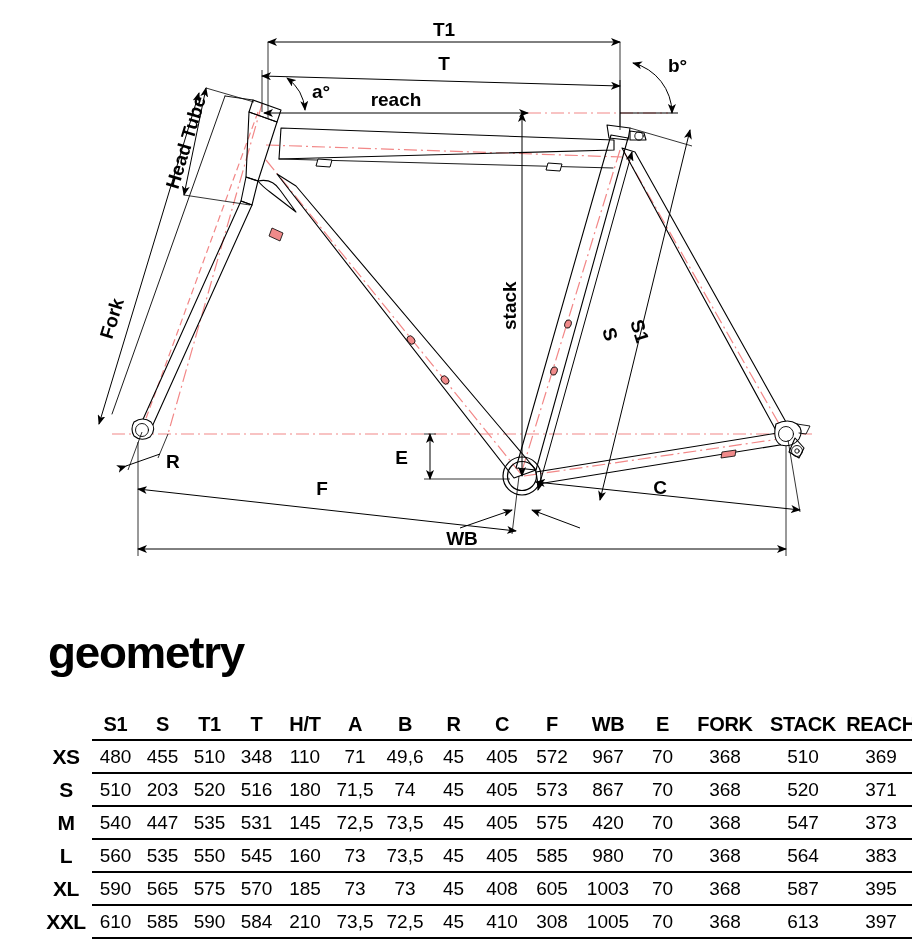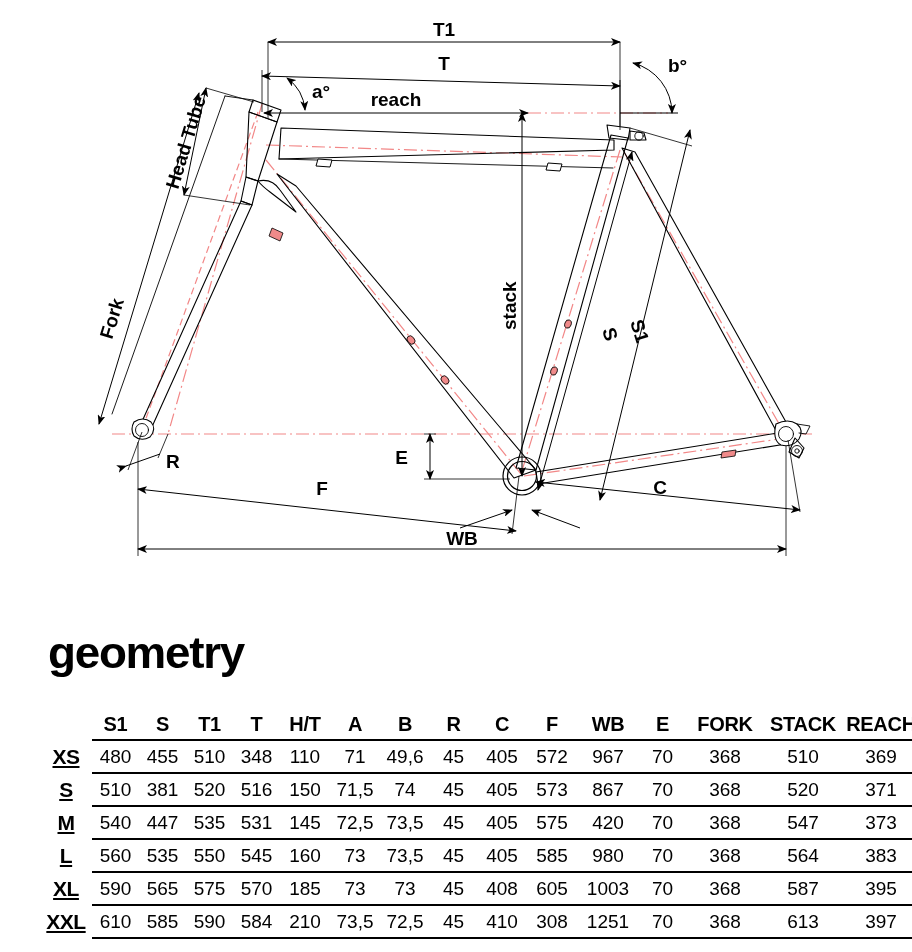--- a/index.html
+++ b/index.html
@@ -145,21 +145,20 @@
   }
   th.size-col, td.size-col {
     width: 52px;
     text-align: center;
     font-weight: bold !important;
     font-size: 21px !important;
     border-top: none !important;
     border-bottom: none !important;
     padding-right: 4px;
     letter-spacing: -0.5px;
-    text-decoration: underline;
   }
   tbody tr:last-child td.size-col {
     border-bottom: none !important;
   }
   col.c-narrow { width: 47px; }
   col.c-mid { width: 50px; }
   col.c-wide { width: 62px; }
   col.c-xwide { width: 78px; }
 </style>
 </head>
@@ -386,24 +385,24 @@
         <td>572</td>
         <td>967</td>
         <td>70</td>
         <td>368</td>
         <td>510</td>
         <td>369</td>
       </tr>
       <tr>
         <td class="size-col">S</td>
         <td>510</td>
-        <td>381</td>
+        <td>203</td>
         <td>520</td>
         <td>516</td>
-        <td>150</td>
+        <td>180</td>
         <td>71,5</td>
         <td>74</td>
         <td>45</td>
         <td>405</td>
         <td>573</td>
         <td>867</td>
         <td>70</td>
         <td>368</td>
         <td>520</td>
         <td>371</td>
@@ -467,21 +466,21 @@
         <td>610</td>
         <td>585</td>
         <td>590</td>
         <td>584</td>
         <td>210</td>
         <td>73,5</td>
         <td>72,5</td>
         <td>45</td>
         <td>410</td>
         <td>308</td>
-        <td>1251</td>
+        <td>1005</td>
         <td>70</td>
         <td>368</td>
         <td>613</td>
         <td>397</td>
       </tr>
     </tbody>
   </table>
 </div>
 
 </body></html>

